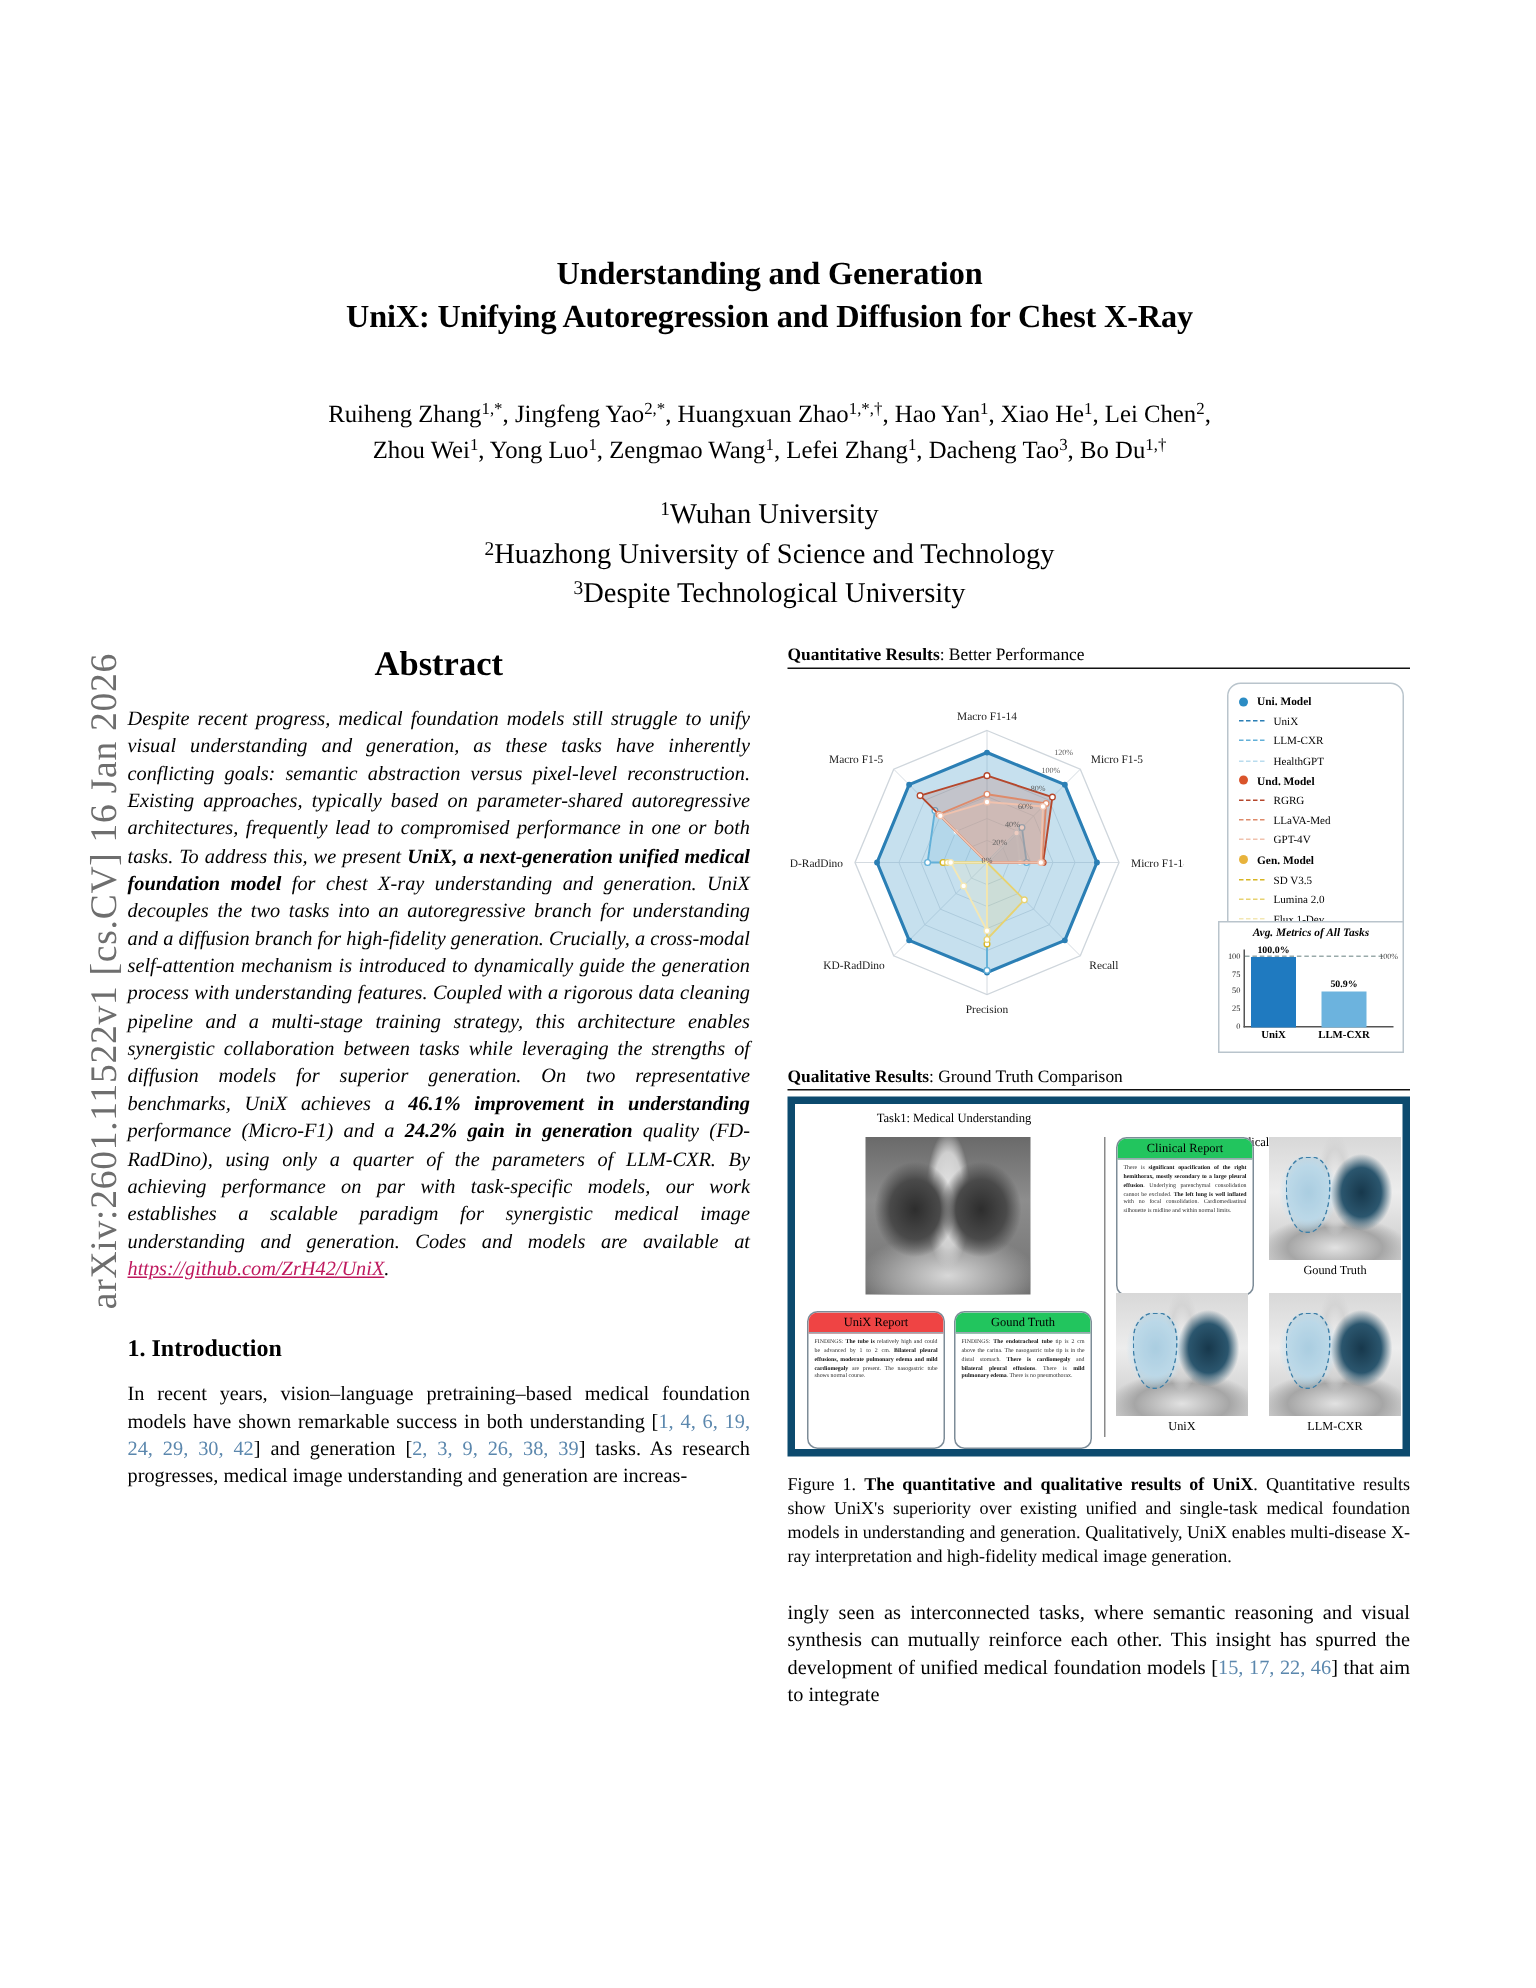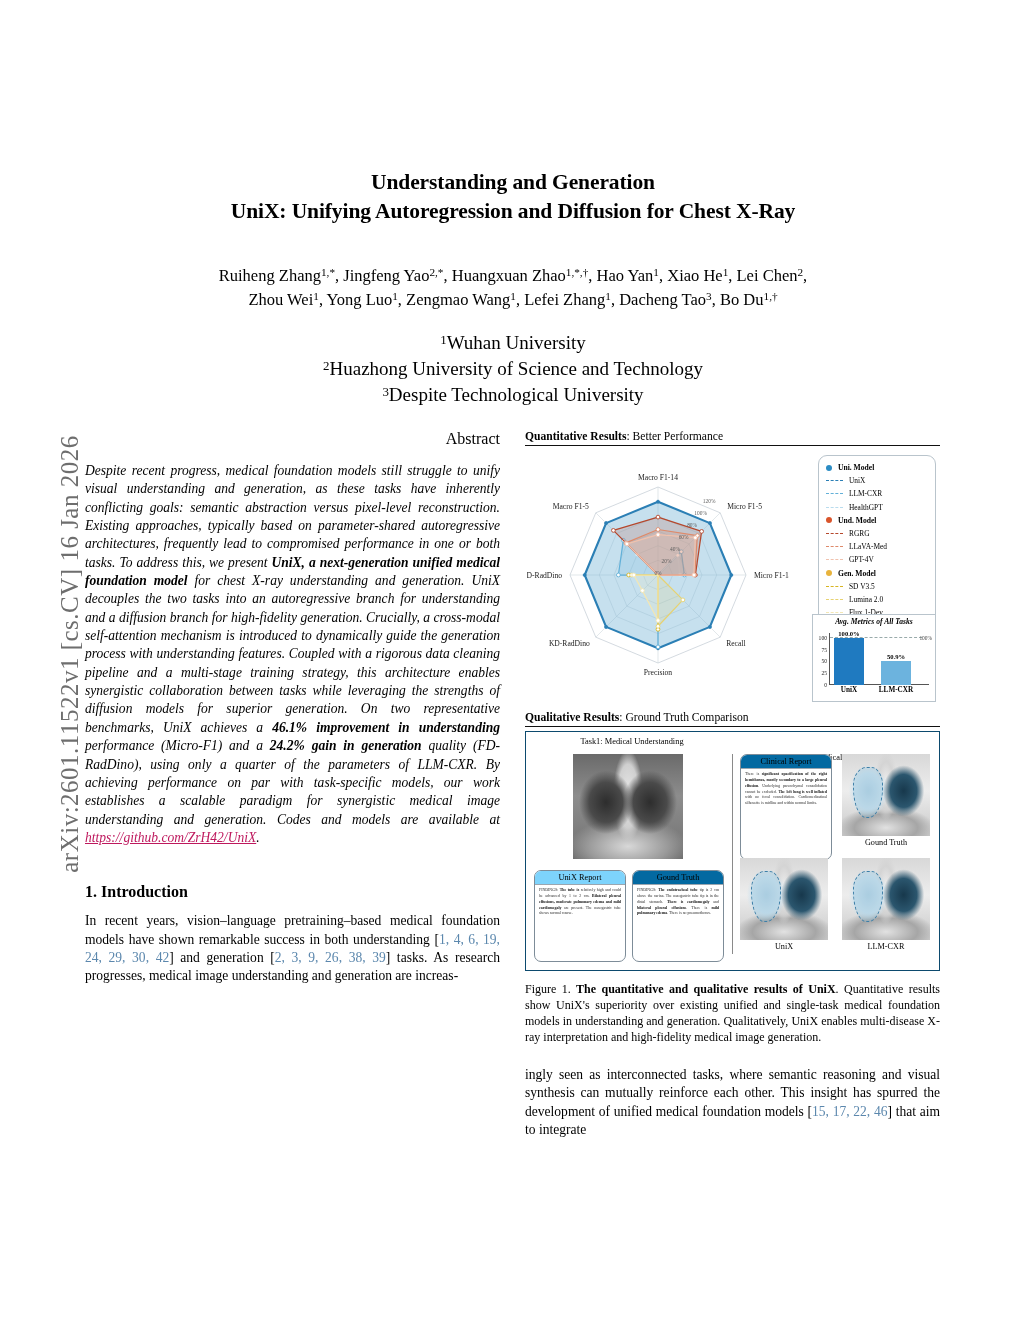--- a/index.html
+++ b/index.html
@@ -60,23 +60,23 @@
   .cols{
     position:absolute;
     top:430px; left:0;
     width:856px;
     display:flex;
     gap:25px;
   }
   .col{ width:415px; }
 
   .abstract-head{
-    text-align:right;
-    font-weight:normal;
-    font-size:16px;
+    text-align:center;
+    font-weight:bold;
+    font-size:23px;
     margin:0 0 14px 0;
   }
   .abstract-body{
     font-style:italic;
     font-size:13.55px;
     line-height:1.355;
     text-align:justify;
     text-justify:inter-word;
     hyphens:none;
   }
@@ -141,21 +141,21 @@
   .bar{ position:absolute; bottom:10px; }
   .bar-lab{ position:absolute; bottom:1px; font-size:7.2px; text-align:center; font-weight:bold; }
   .bar-val{ position:absolute; font-size:6.6px; font-weight:bold; text-align:center; }
   .dash100{ position:absolute; left:14px; width:92px; border-top:1px dashed #9aa; }
   .hundred-lab{ position:absolute; right:0px; font-size:5.4px; color:#444; }
 
   
   .qual-box{
     position:relative;
     width:415px; height:240px;
-    border:1px solid #0c4a6e;
+    border:5px solid #0c4a6e;
     margin-top:4px;
     background:#fff;
   }
   .task-lab{ position:absolute; font-size:8.4px; text-align:center; }
   .divider-v{ position:absolute; border-left:1px solid #8a8a8a; }
 
   .xray{
     position:absolute;
     background:
       radial-gradient(ellipse 34% 42% at 30% 46%, #2d2d2d 0%, #4a4a4a 45%, rgba(90,90,90,0) 72%),
@@ -186,22 +186,22 @@
     border:1px solid #7d8c98;
     border-radius:7px;
     background:#fff;
     overflow:hidden;
   }
   .rpt-head{
     font-size:8.3px; text-align:center;
     padding:2px 0 2px;
     border-bottom:1px solid #9aa6b0;
   }
-  .rpt-head.blue{ background:#7dd3fc; }
-  .rpt-head.plain{ background:#0369a1; }
+  .rpt-head.blue{ background:#ef4444; }
+  .rpt-head.plain{ background:#22c55e; }
   .rpt-body{
     font-size:3.9px; line-height:1.5;
     padding:3px 4px;
     text-align:justify;
     color:#2b2b2b;
   }
   .rpt-body b{ font-weight:bold; color:#111; }
 
   .fig-caption{
     font-size:12px;

